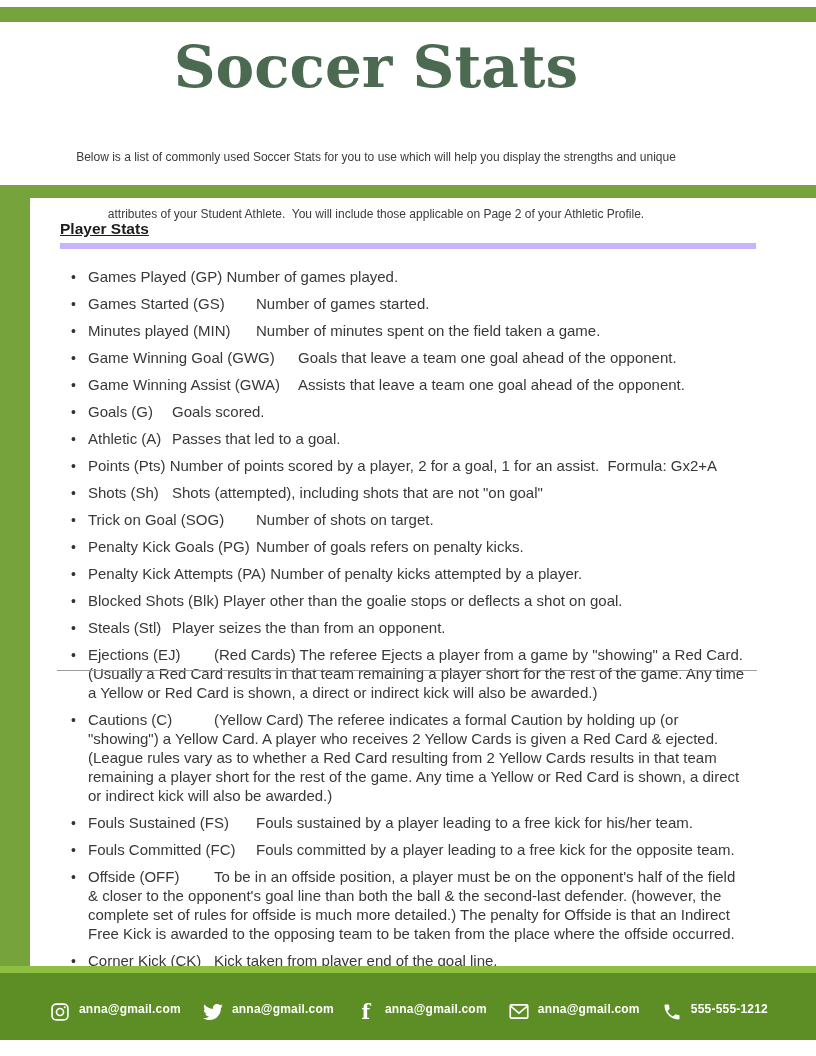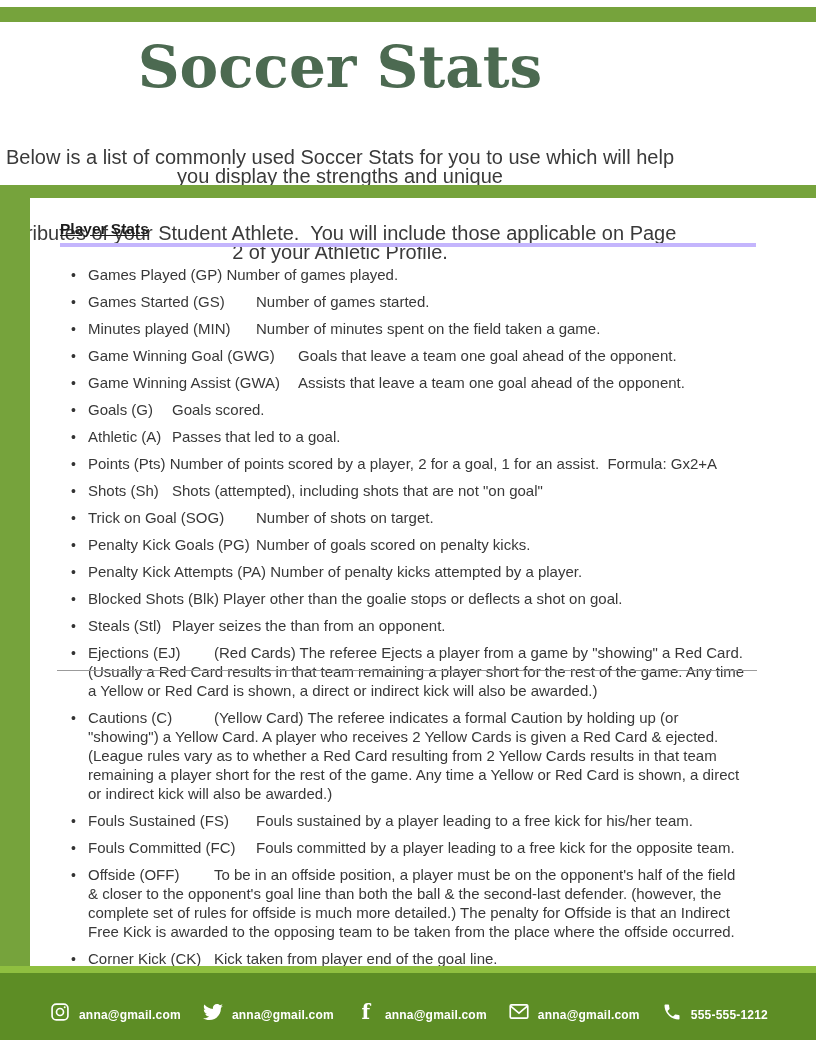--- a/index.html
+++ b/index.html
@@ -5,43 +5,43 @@
   html,body{margin:0;padding:0;}
   body{width:816px;height:1056px;background:#ffffff;font-family:"Liberation Sans",sans-serif;color:#383838;position:relative;overflow:hidden;}
   .page{position:absolute;inset:0;background:#fff;}
 
   
   .top-bar{position:absolute;top:7px;left:0;width:816px;height:15px;background:var(--accent,#76a33c);}
   .mid-bar{position:absolute;top:185px;left:0;width:816px;height:13px;background:var(--accent,#76a33c);}
   .left-strip{position:absolute;top:198px;left:0;width:30px;height:768px;background:var(--accent,#76a33c);}
 
   
-  .header{position:absolute;top:34px;left:0;width:680px;text-align:center;}
+  .header{position:absolute;top:34px;left:0;width:680px;text-align:center;padding-left:36px;}
   .doc-title{font-family:"DejaVu Serif",serif;font-weight:bold;font-size:58px;line-height:66px;color:var(--title,#4c6a51);margin:0;}
-  .intro{margin-top:10px;font-size:20px;line-height:19px;color:#3a3a3a;white-space:pre-wrap;}
+  .intro{margin-top:10px;font-size:12px;line-height:19px;color:#3a3a3a;white-space:pre-wrap;}
 
   
   .content{position:absolute;top:220px;left:60px;width:696px;}
-  .section-head{border-bottom:4px solid #c4b5fd;padding-bottom:5px;text-decoration:underline;}
+  .section-head{border-bottom:6px solid #c4b5fd;padding-bottom:5px;text-decoration:underline;}
   .section-head span{font-size:15.5px;font-weight:bold;color:#1c1c1c;text-decoration:underline;}
   ul.stats{list-style:none;margin:18px 0 0 0;padding:0;}
   ul.stats li{position:relative;padding-left:20px;font-size:15px;line-height:19px;margin:8px;
     white-space:pre-wrap;tab-size:42px;-moz-tab-size:42px;}
   ul.stats li .bullet{position:absolute;left:3px;top:0;color:#333;}
   ul.stats li .bullet::before{content:"\2022";font-size:14px;}
 
   
   .artifact-line{position:absolute;top:670px;left:57px;width:700px;height:1px;background:#9b9b9b;}
 
   
   .footer{position:absolute;top:966px;left:0;width:816px;height:74px;background:var(--footer_band,#5d8d25);}
   .footer .stripe{position:absolute;top:0;left:0;width:816px;height:7px;background:var(--footer_stripe,#8fbf40);}
   .footer .contacts{position:absolute;top:7px;left:0;right:0;bottom:0;display:flex;align-items:center;
     justify-content:space-between;padding:0 48px 0 50px;}
-  .contact{display:flex;align-items:flex-end;gap:9px;margin-top:10px;}
+  .contact{display:flex;align-items:flex-start;gap:9px;margin-top:10px;}
   .contact .ctext{color:#ffffff;font-weight:bold;font-size:12px;letter-spacing:.2px;}
   .icon{display:inline-flex;width:20px;height:20px;align-items:center;justify-content:center;}
   .icon svg{display:block;}
   .fb-f{color:#fff;font-family:"DejaVu Serif",serif;font-weight:bold;font-size:20px;line-height:20px;}
 </style>
 </head>
 <body>
 
 <div class="page">
 
@@ -77,21 +77,21 @@
         <li class="stat-item"><span class="bullet"></span><span class="stat-text">Goals (G)	Goals scored.</span></li>
 
         <li class="stat-item"><span class="bullet"></span><span class="stat-text">Athletic (A)	Passes that led to a goal.</span></li>
 
         <li class="stat-item"><span class="bullet"></span><span class="stat-text">Points (Pts) Number of points scored by a player, 2 for a goal, 1 for an assist.  Formula: Gx2+A</span></li>
 
         <li class="stat-item"><span class="bullet"></span><span class="stat-text">Shots (Sh)	Shots (attempted), including shots that are not "on goal"</span></li>
 
         <li class="stat-item"><span class="bullet"></span><span class="stat-text">Trick on Goal (SOG)	Number of shots on target.</span></li>
 
-        <li class="stat-item"><span class="bullet"></span><span class="stat-text">Penalty Kick Goals (PG)	Number of goals scored on penalty kicks.</span></li>
+        <li class="stat-item"><span class="bullet"></span><span class="stat-text">Penalty Kick Goals (PG)	Number of goals refers on penalty kicks.</span></li>
 
         <li class="stat-item"><span class="bullet"></span><span class="stat-text">Penalty Kick Attempts (PA) Number of penalty kicks attempted by a player.</span></li>
 
         <li class="stat-item"><span class="bullet"></span><span class="stat-text">Blocked Shots (Blk) Player other than the goalie stops or deflects a shot on goal.</span></li>
 
         <li class="stat-item"><span class="bullet"></span><span class="stat-text">Steals (Stl)	Player seizes the than from an opponent.</span></li>
 
         <li class="stat-item"><span class="bullet"></span><span class="stat-text">Ejections (EJ)	(Red Cards) The referee Ejects a player from a game by "showing" a Red Card. (Usually a Red Card results in that team remaining a player short for the rest of the game. Any time a Yellow or Red Card is shown, a direct or indirect kick will also be awarded.)</span></li>
 
         <li class="stat-item"><span class="bullet"></span><span class="stat-text">Cautions (C)	(Yellow Card) The referee indicates a formal Caution by holding up (or "showing") a Yellow Card. A player who receives 2 Yellow Cards is given a Red Card &amp; ejected. (League rules vary as to whether a Red Card resulting from 2 Yellow Cards results in that team remaining a player short for the rest of the game. Any time a Yellow or Red Card is shown, a direct or indirect kick will also be awarded.)</span></li>

